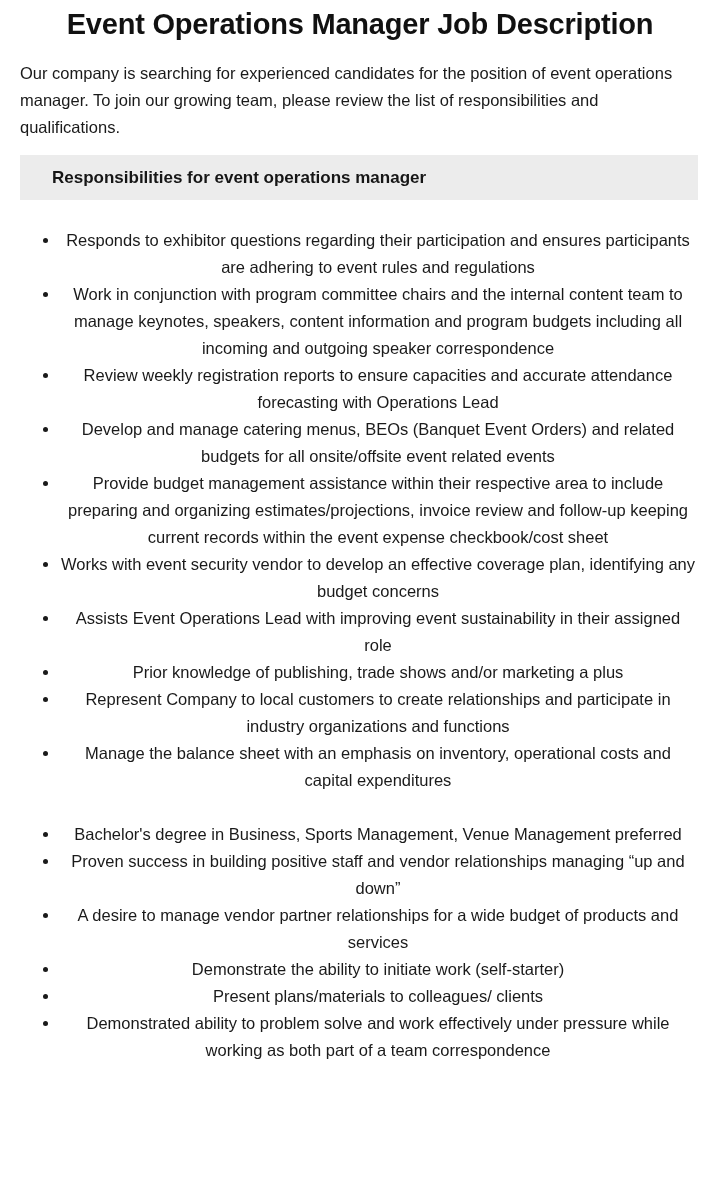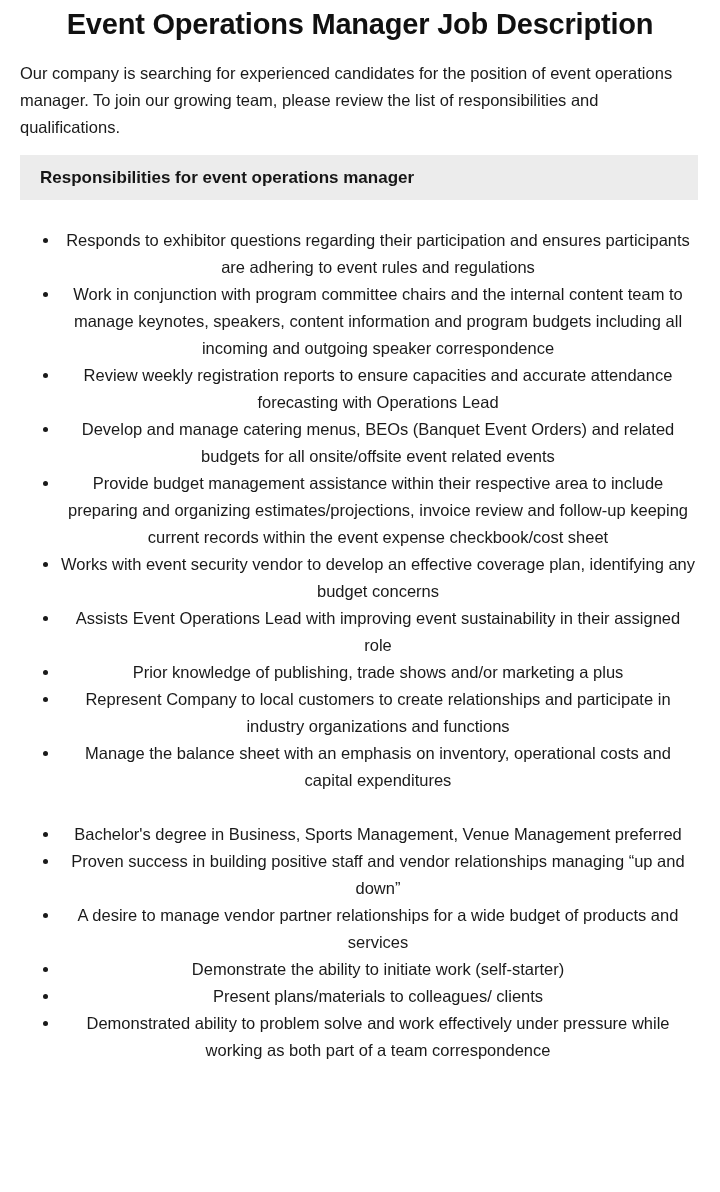--- a/index.html
+++ b/index.html
@@ -30,21 +30,21 @@
     margin: 18px 24px 0 20px;
     font-size: 16.5px;
     line-height: 27px;
   }
   .section-bar {
     background: #ececec;
     margin: 14px 22px 0 20px;
     height: 45px;
     display: flex;
     align-items: center;
-    padding: 0 20px;
+    padding: 0 32px;
     box-sizing: border-box;
   }
   .section-heading {
     font-size: 17px;
     font-weight: bold;
     color: #161616;
   }
   ul.bullet-list {
     margin: 27px 24px 10px 20px;
     padding-left: 40px;

